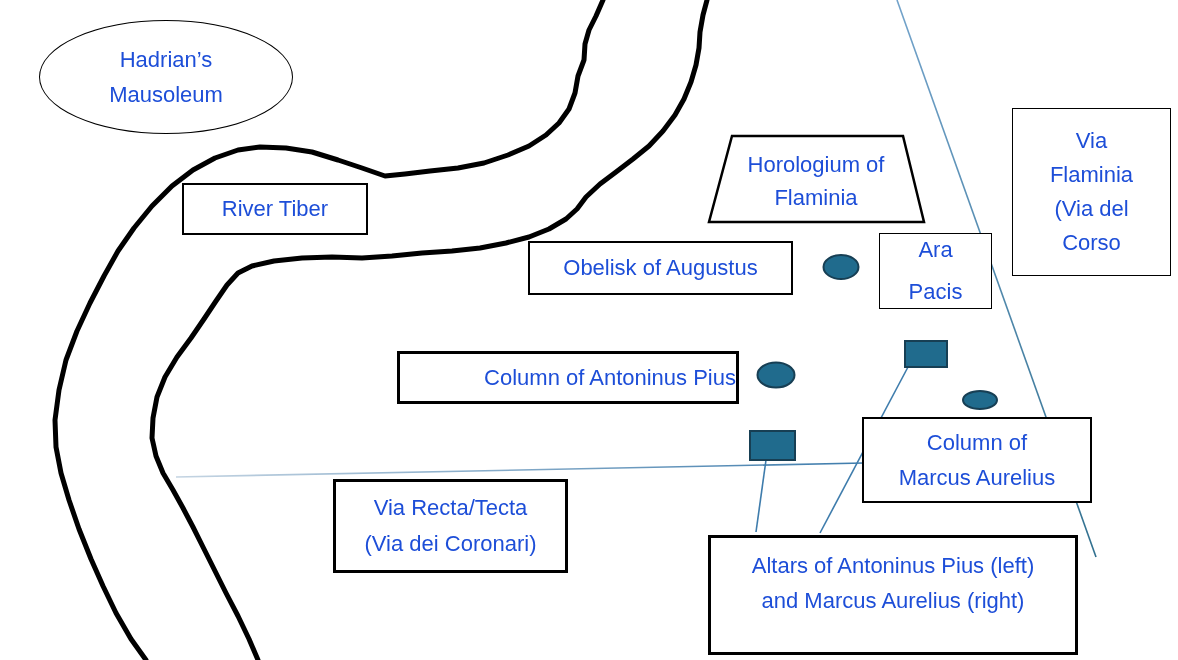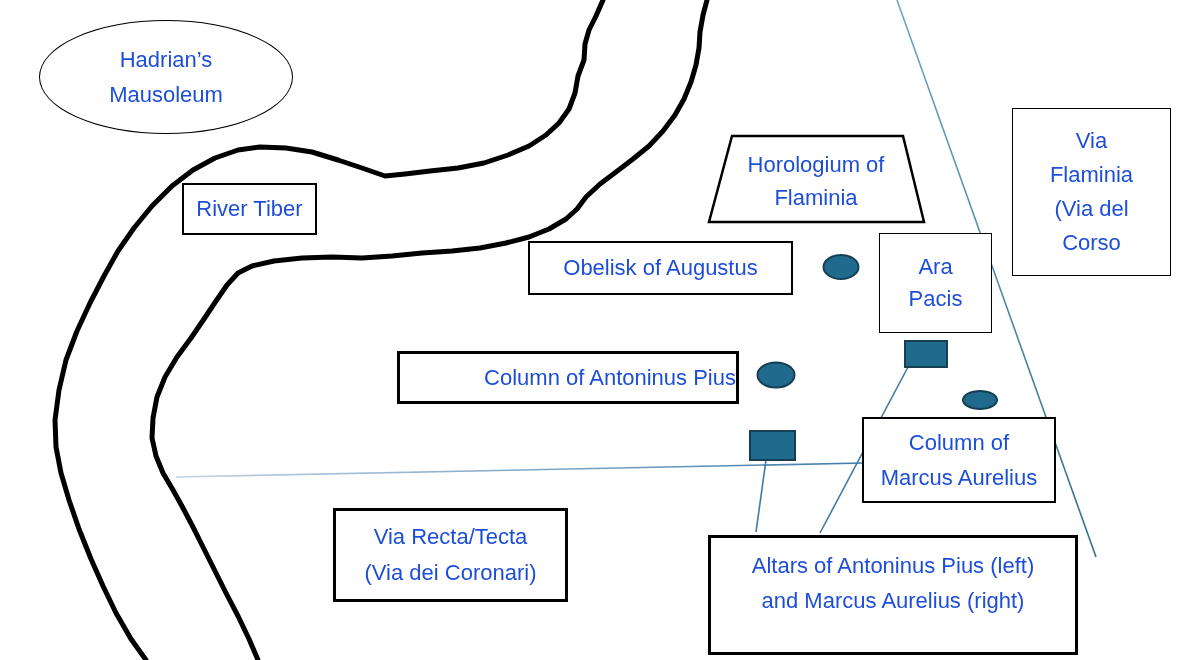--- a/index.html
+++ b/index.html
@@ -66,28 +66,28 @@
   .label .ln { white-space: nowrap; }
   .no-bg { background: transparent; }
   .no-border { border: none; }
 
   #label-hadrians-mausoleum {
     left: 39px; top: 20px; width: 254px; height: 114px;
     border-radius: 50%;
     border-width: 1px;
     line-height: 35px;
   }
-  #label-river-tiber   { left: 182px; top: 183px; width: 135px; height: 52px; border-width: 2px; }
+  #label-river-tiber   { left: 182px; top: 183px; width: 186px; height: 52px; border-width: 2px; }
   #label-horologium    { left: 716px; top: 146px; width: 200px; height: 70px; line-height: 33px; text-align: right; }
   #label-obelisk       { left: 528px; top: 241px; width: 265px; height: 54px; border-width: 2px; }
-  #label-ara-pacis     { left: 879px; top: 233px; width: 113px; height: 100px; border-width: 1.5px; line-height: 32px; }
+  #label-ara-pacis     { left: 879px; top: 233px; width: 113px; height: 76px; border-width: 1.5px; line-height: 32px; justify-content: space-between; }
   #label-via-flaminia  { left: 1012px; top: 67px; width: 159px; height: 168px; border-width: 1.5px; line-height: 34px; margin-top: 41px; }
   #label-column-antoninus { left: 397px; top: 351px; width: 342px; height: 53px; border-width: 3px; align-items: flex-end; }
-  #label-column-marcus { left: 862px; top: 417px; width: 194px; height: 86px; border-width: 2px; line-height: 35px; justify-content: center; }
-  #label-via-recta     { left: 333px; top: 479px; width: 235px; height: 94px; border-width: 3px; line-height: 36px; margin-top: 29px; }
+  #label-column-marcus { left: 862px; top: 417px; width: 230px; height: 86px; border-width: 2px; line-height: 35px; justify-content: center; }
+  #label-via-recta     { left: 333px; top: 479px; width: 235px; height: 94px; border-width: 3px; line-height: 36px; }
   #label-altars        { left: 708px; top: 535px; width: 370px; height: 120px; border-width: 3px;
                          justify-content: flex-start; padding-top: 10px; line-height: 35px; }
 </style>
 </head>
 <body>
 
 <div id="canvas">
 
   <svg id="drawing-layer" viewBox="0 0 1178 660" xmlns="http://www.w3.org/2000/svg">
     <defs>

